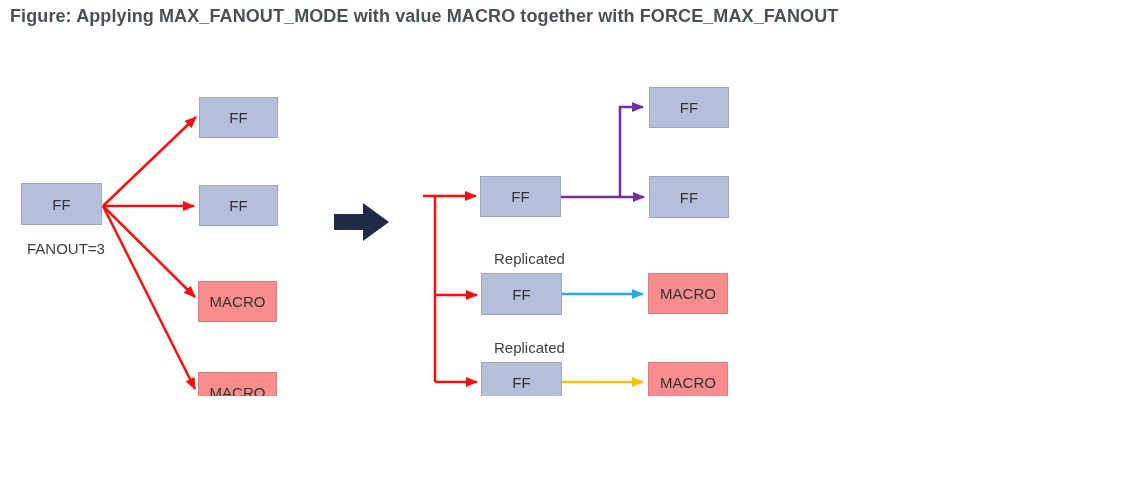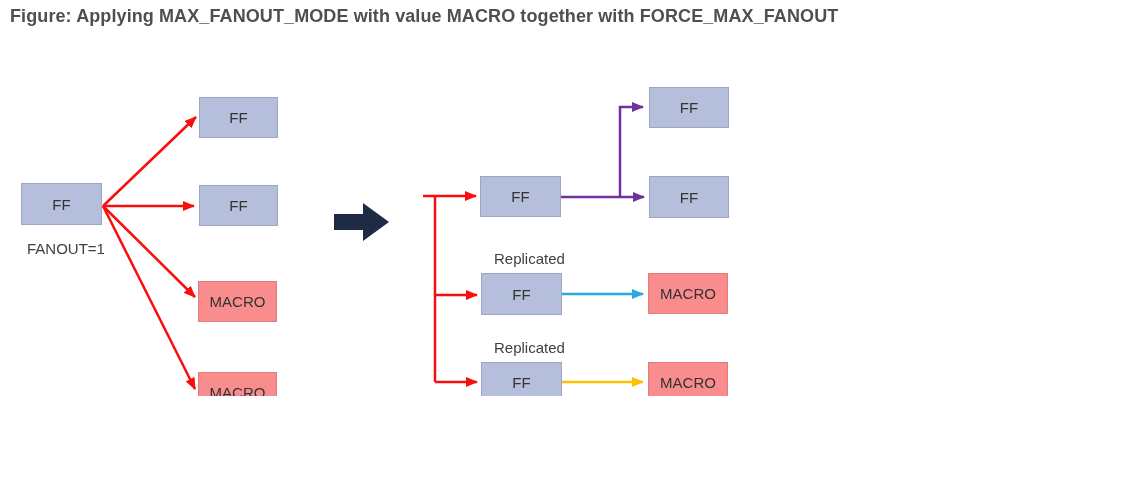--- a/index.html
+++ b/index.html
@@ -84,21 +84,21 @@
 
     <g>
       <line class="stroke-purple" x1="561" y1="197" x2="644" y2="197" marker-end="url(#ah-purple)"></line>
       <polyline class="stroke-purple" points="620,197 620,107 643,107" marker-end="url(#ah-purple)"></polyline>
       <line class="stroke-cyan" x1="562" y1="294" x2="643" y2="294" marker-end="url(#ah-cyan)"></line>
       <line class="stroke-amber" x1="562" y1="382" x2="643" y2="382" marker-end="url(#ah-amber)"></line>
     </g>
   </svg>
 
   <div class="box ff" style="left:21px;top:183px;width:81px;height:42px">FF</div>
-  <div class="diagram-label" style="left:27px;top:240px">FANOUT=1</div>
+  <div class="diagram-label" style="left:27px;top:240px">FANOUT=3</div>
 
   <div class="box ff" style="left:199px;top:97px;width:79px;height:41px">FF</div>
   <div class="box ff" style="left:199px;top:185px;width:79px;height:41px">FF</div>
   <div class="box macro" style="left:198px;top:281px;width:79px;height:41px">MACRO</div>
   <div class="box macro" style="left:198px;top:372px;width:79px;height:41px">MACRO</div>
 
   <div class="box ff" style="left:480px;top:176px;width:81px;height:41px">FF</div>
   <div class="box ff" style="left:649px;top:87px;width:80px;height:41px">FF</div>
   <div class="box ff" style="left:649px;top:176px;width:80px;height:42px">FF</div>
 

